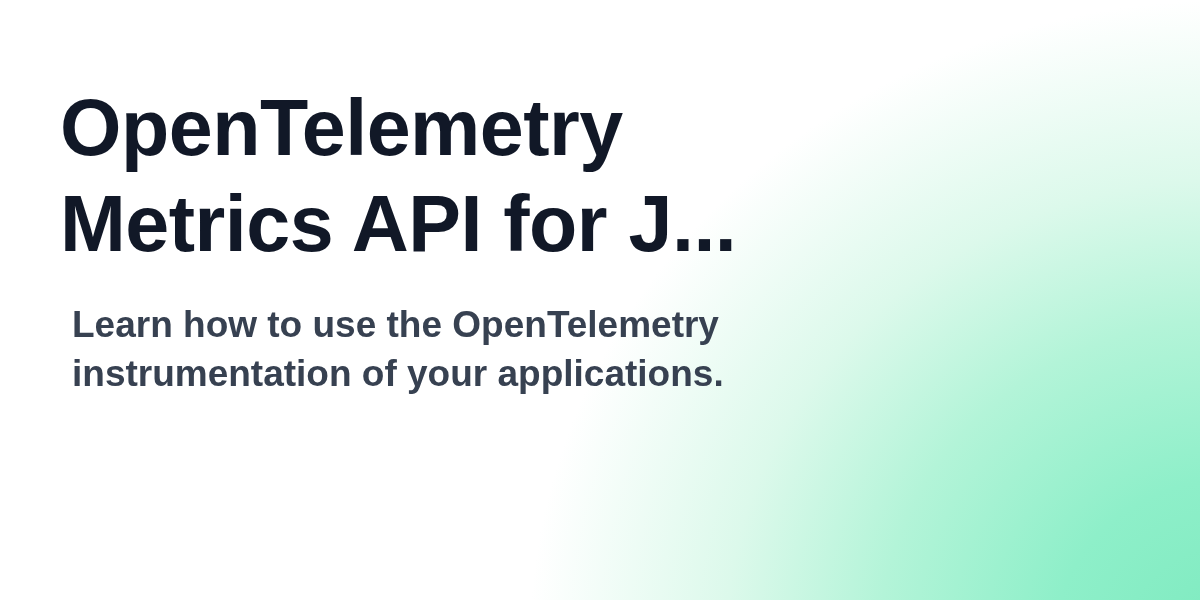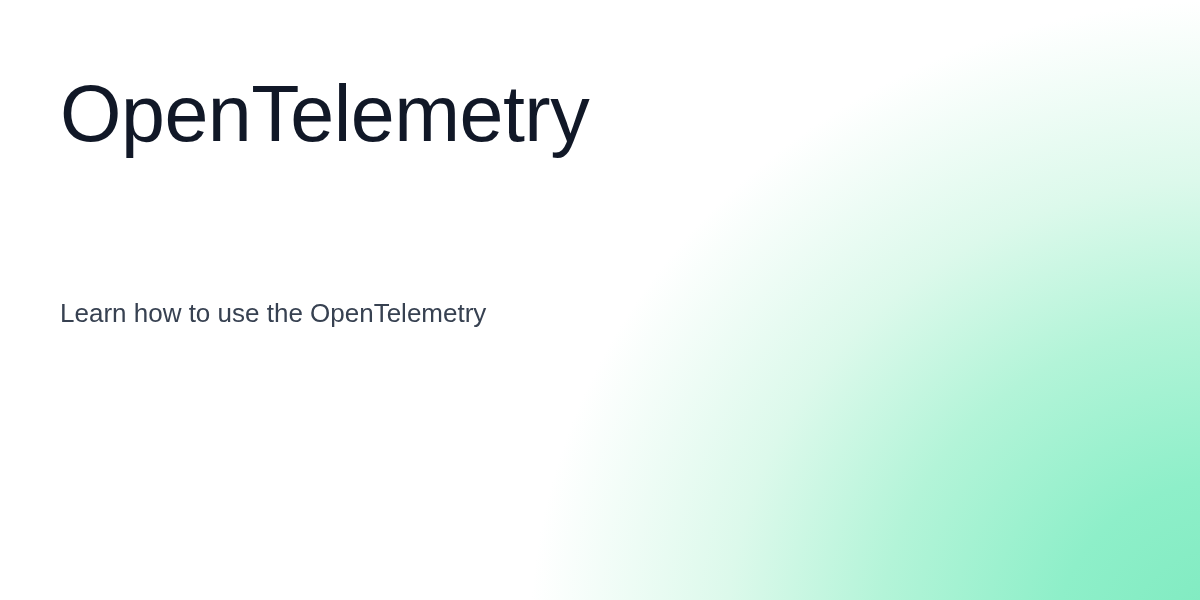--- a/index.html
+++ b/index.html
@@ -9,35 +9,37 @@
     position: relative;
     font-family: "Liberation Sans", "DejaVu Sans", sans-serif;
   }
   .bg-gradient {
     position: absolute; inset: 0;
     background: radial-gradient(ellipse 700px 640px at 1230px 640px,
       #7deabf 0%, #8eefc9 25%, #b3f4d8 50%, #dcf9eb 72%, rgba(255,255,255,0) 100%);
   }
   .content { position: absolute; left: 60px; top: 0; width: 700px; }
   .title {
-    position: absolute; left: 0; top: 66px; margin: 0;
-    font-size: 79px; line-height: 96px; font-weight: 400;
+    position: absolute; left: 0; top: 80px; margin: 0;
+    font-size: 79px; line-height: 96px; font-weight: 700;
     color: #111827; letter-spacing: -0.5px; white-space: nowrap;
   }
   .desc {
-    position: absolute; left: 0; top: 289px; margin: 0;
-    font-size: 26px; line-height: 48.5px; font-weight: 400;
+    position: absolute; left: 0; top: 289px; margin: 12px;
+    font-size: 37px; line-height: 48.5px; font-weight: 700;
     color: #374151; white-space: nowrap;
   }
 </style>
 </head>
 <body>
 
 <div class="bg-gradient"></div>
 
 <div class="content">
   <h1 class="title">
     <div>OpenTelemetry</div>
+    <div>Metrics API for J...</div>
   </h1>
   <p class="desc">
     <span style="display:block">Learn how to use the OpenTelemetry</span>
+    <span style="display:block">instrumentation of your applications.</span>
   </p>
 </div>
 
 </body></html>

